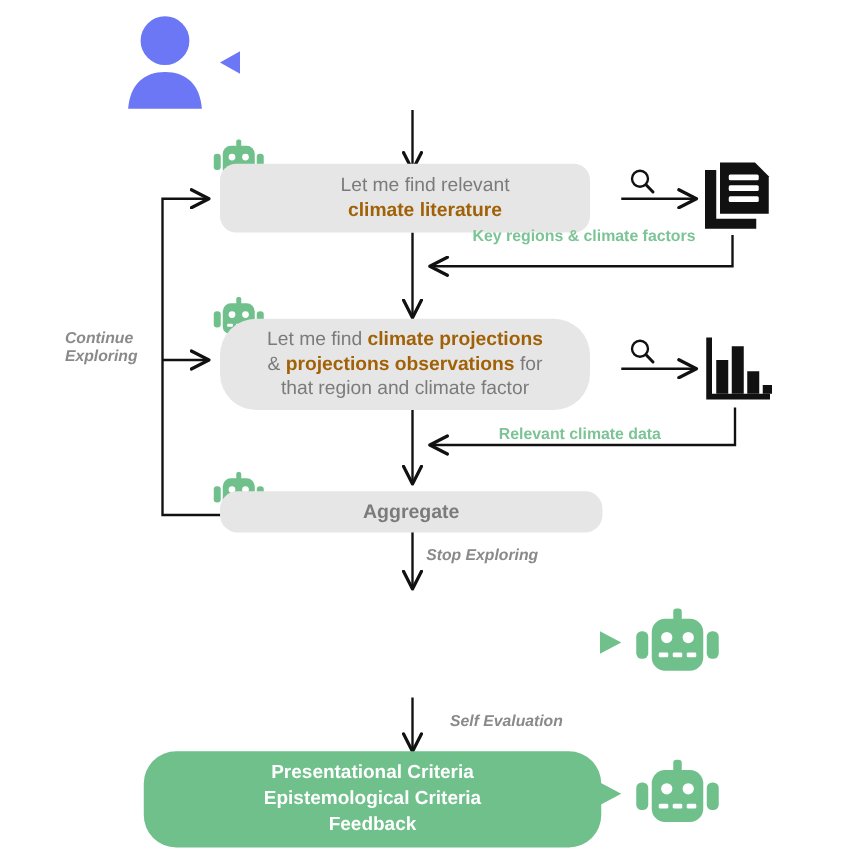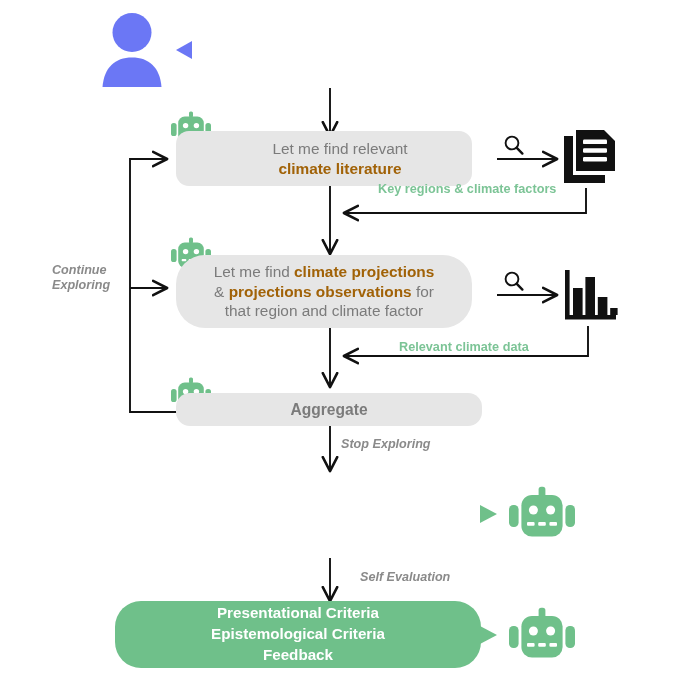--- a/index.html
+++ b/index.html
@@ -268,21 +268,21 @@
       <circle cx="25.4" cy="24" r="4.5" fill="#ffffff"></circle>
       <circle cx="42.6" cy="24" r="4.5" fill="#ffffff"></circle>
       <rect x="19" y="36" width="7.6" height="3.8" rx="1.1" fill="#ffffff"></rect>
       <rect x="30.2" y="36" width="7.6" height="3.8" rx="1.1" fill="#ffffff"></rect>
       <rect x="41.4" y="36" width="7.6" height="3.8" rx="1.1" fill="#ffffff"></rect>
     </svg>
   </div>
 
   <div class="flow-label" style="left:360px; top:570px;">Self Evaluation</div>
 
-  <div class="bubble bubble-crit" style="left:115px; top:601px; width:366px; height:67px;">
+  <div class="bubble bubble-crit" style="left:115px; top:601px; width:366px; height:77px;">
     <div>
       <div>Presentational Criteria</div>
       <div>Epistemological Criteria</div>
       <div>Feedback</div>
     </div>
   </div>
   <div class="tail tail-right-green" style="left:480px; top:626px;"></div>
   <div class="icon" style="left:508px; top:607px; width:68px; height:56px;">
     <svg viewBox="0 0 68 56" width="68" height="56">
       <rect x="30.6" y="0.8" width="6.8" height="10" rx="2.6" fill="#6fc08a"></rect>

